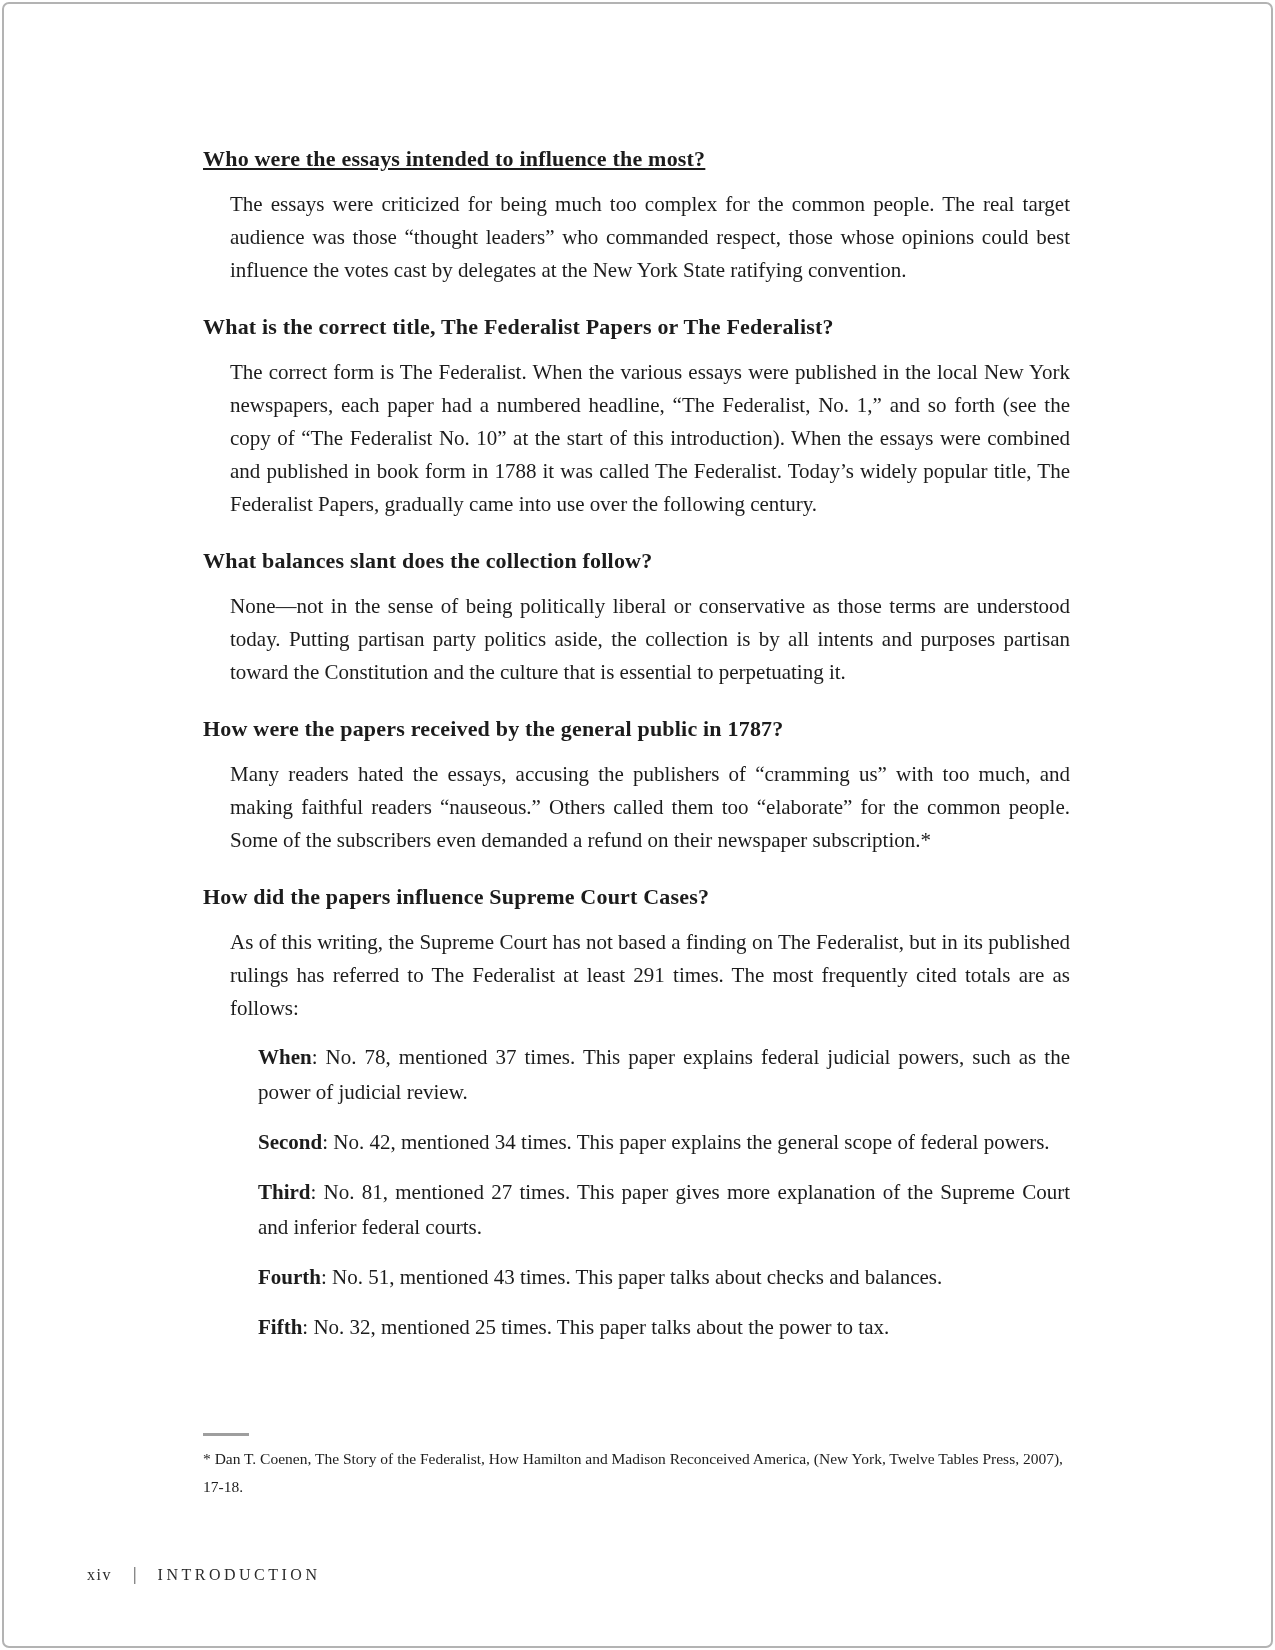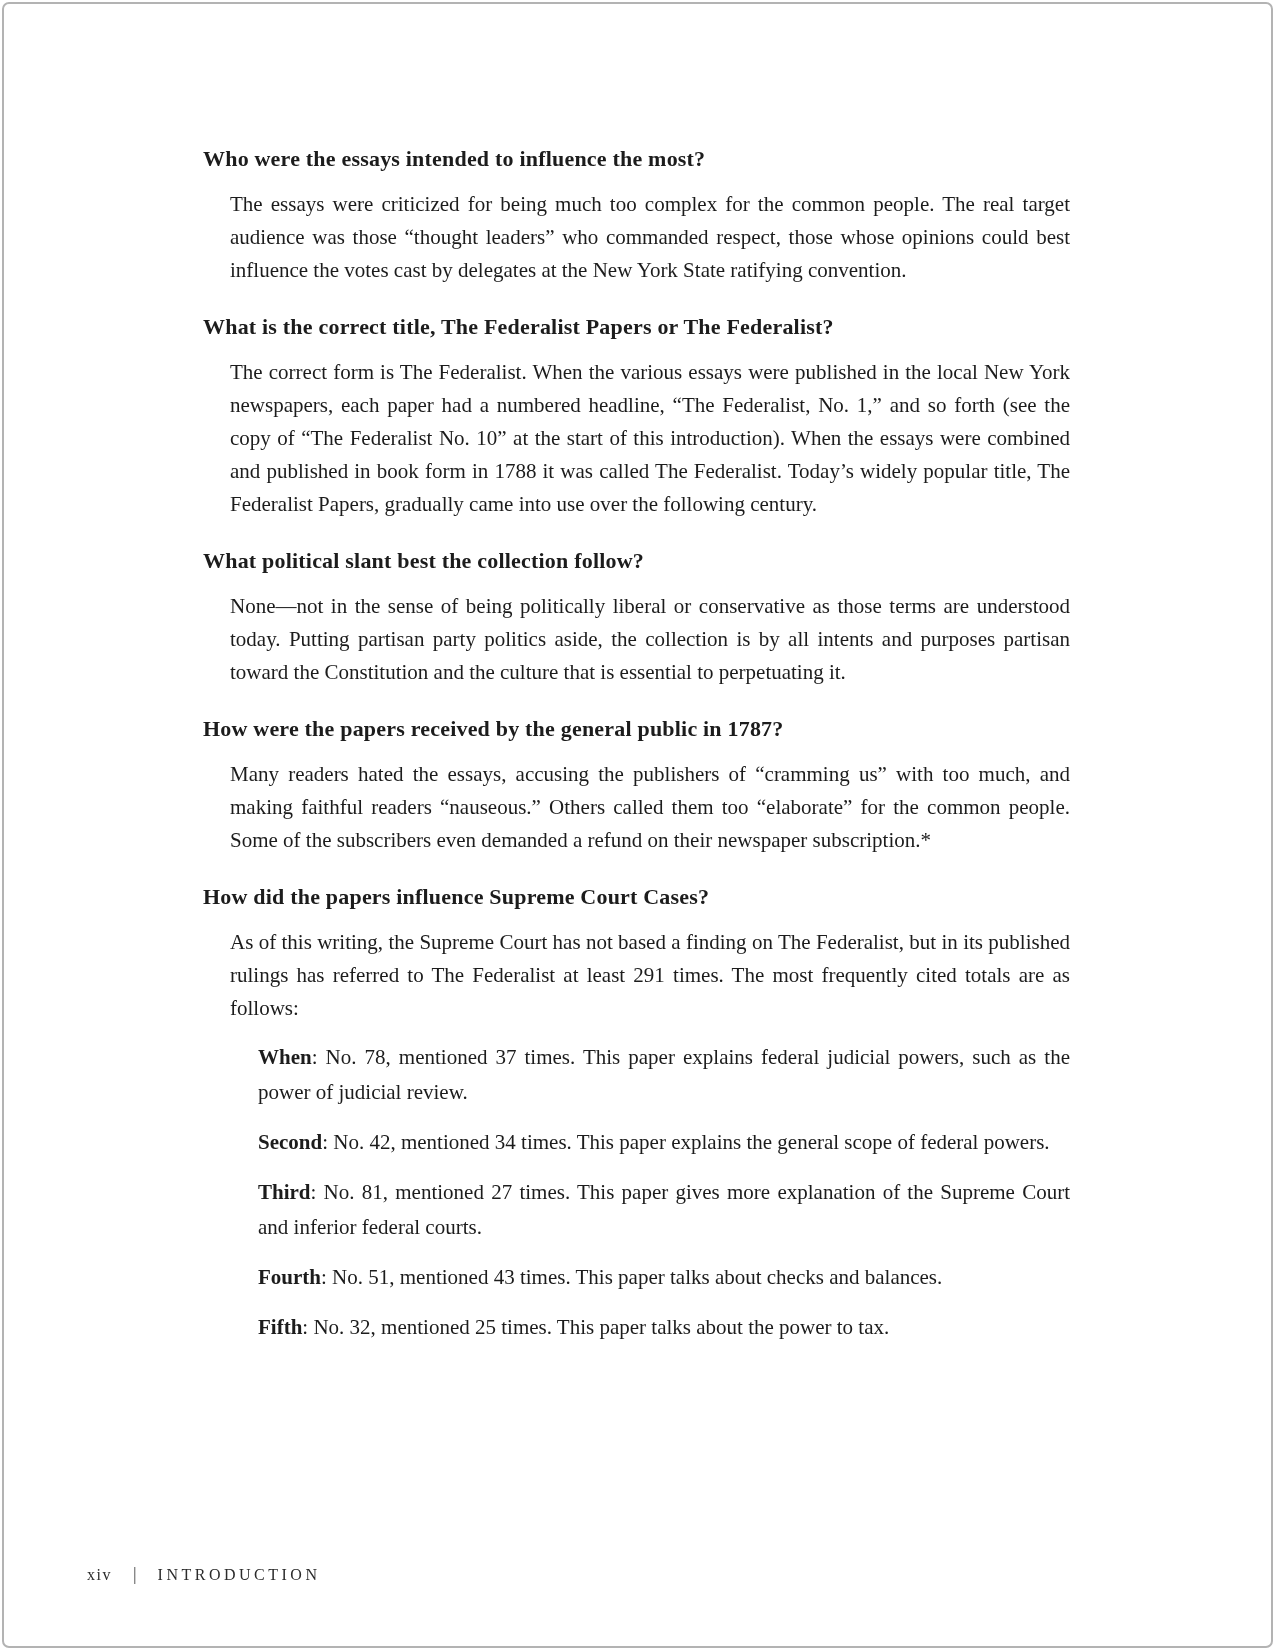--- a/index.html
+++ b/index.html
@@ -28,20 +28,21 @@
   }
   .q {
     font-size: 22px;
     line-height: 27px;
     font-weight: bold;
     margin: 26px 0 0 0;
     letter-spacing: 0.2px;
   }
   section:first-child .q {
     margin-top: 141px;
+    text-decoration: underline;
   }
   .a {
     font-size: 21px;
     line-height: 33px;
     margin: 16px 0 0 27px;
     width: 840px;
     text-align: justify;
   }
   .list .li {
     font-size: 21px;
@@ -104,21 +105,21 @@
       <h2 class="q"><span>Who were the essays intended to influence the most?</span></h2>
       <p class="a"><span>The essays were criticized for being much too complex for the common people. The real target audience was those “thought leaders” who commanded respect, those whose opinions could best influence the votes cast by delegates at the New York State ratifying convention.</span></p>
     </section>
 
     <section>
       <h2 class="q"><span>What is the correct title, </span><span class="it">The Federalist Papers</span><span> or </span><span class="it">The Federalist</span><span>?</span></h2>
       <p class="a"><span>The correct form is </span><span class="it">The Federalist</span><span>. When the various essays were published in the local New York newspapers, each paper had a numbered headline, “The Federalist, No. 1,” and so forth (see the copy of “The Federalist No. 10” at the start of this introduction). When the essays were combined and published in book form in 1788 it was called </span><span class="it">The Federalist</span><span>. Today’s widely popular title, </span><span class="it">The Federalist Papers</span><span>, gradually came into use over the following century.</span></p>
     </section>
 
     <section>
-      <h2 class="q"><span>What political slant best the collection follow?</span></h2>
+      <h2 class="q"><span>What balances slant does the collection follow?</span></h2>
       <p class="a"><span>None—not in the sense of being politically liberal or conservative as those terms are understood today. Putting partisan party politics aside, the collection is by all intents and purposes partisan toward the Constitution and the culture that is essential to perpetuating it.</span></p>
     </section>
 
     <section>
       <h2 class="q"><span>How were the </span><span class="it">papers</span><span> received by the general public in 1787?</span></h2>
       <p class="a"><span>Many readers hated the essays, accusing the publishers of “cramming us” with too much, and making faithful readers “nauseous.” Others called them too “elaborate” for the common people. Some of the subscribers even demanded a refund on their newspaper subscription.*</span></p>
     </section>
 
     <section>
       <h2 class="q"><span>How did the </span><span class="it">papers</span><span> influence Supreme Court Cases?</span></h2>
@@ -126,19 +127,23 @@
       <div class="list">
         <p class="li"><span class="bd">When</span><span>: No. 78, mentioned 37 times. This paper explains federal judicial powers, such as the power of judicial review.</span></p>
         <p class="li"><span class="bd">Second</span><span>: No. 42, mentioned 34 times. This paper explains the general scope of federal powers.</span></p>
         <p class="li"><span class="bd">Third</span><span>: No. 81, mentioned 27 times. This paper gives more explanation of the Supreme Court and inferior federal courts.</span></p>
         <p class="li"><span class="bd">Fourth</span><span>: No. 51, mentioned 43 times. This paper talks about checks and balances.</span></p>
         <p class="li"><span class="bd">Fifth</span><span>: No. 32, mentioned 25 times. This paper talks about the power to tax.</span></p>
       </div>
     </section>
   </main>
 
+  <div class="footnote-area">
+    <hr class="footnote-rule">
+    <p class="footnote"><span>* Dan T. Coenen, </span><span class="it">The Story of the Federalist, How Hamilton and Madison Reconceived America</span><span>, (New York, Twelve Tables Press, 2007), 17-18.</span></p>
+  </div>
 
   <footer class="page-footer">
     <span class="folio">xiv</span>
     <span class="footer-sep">|</span>
     <span class="running-head">INTRODUCTION</span>
   </footer>
 </div>
 
 </body></html>

